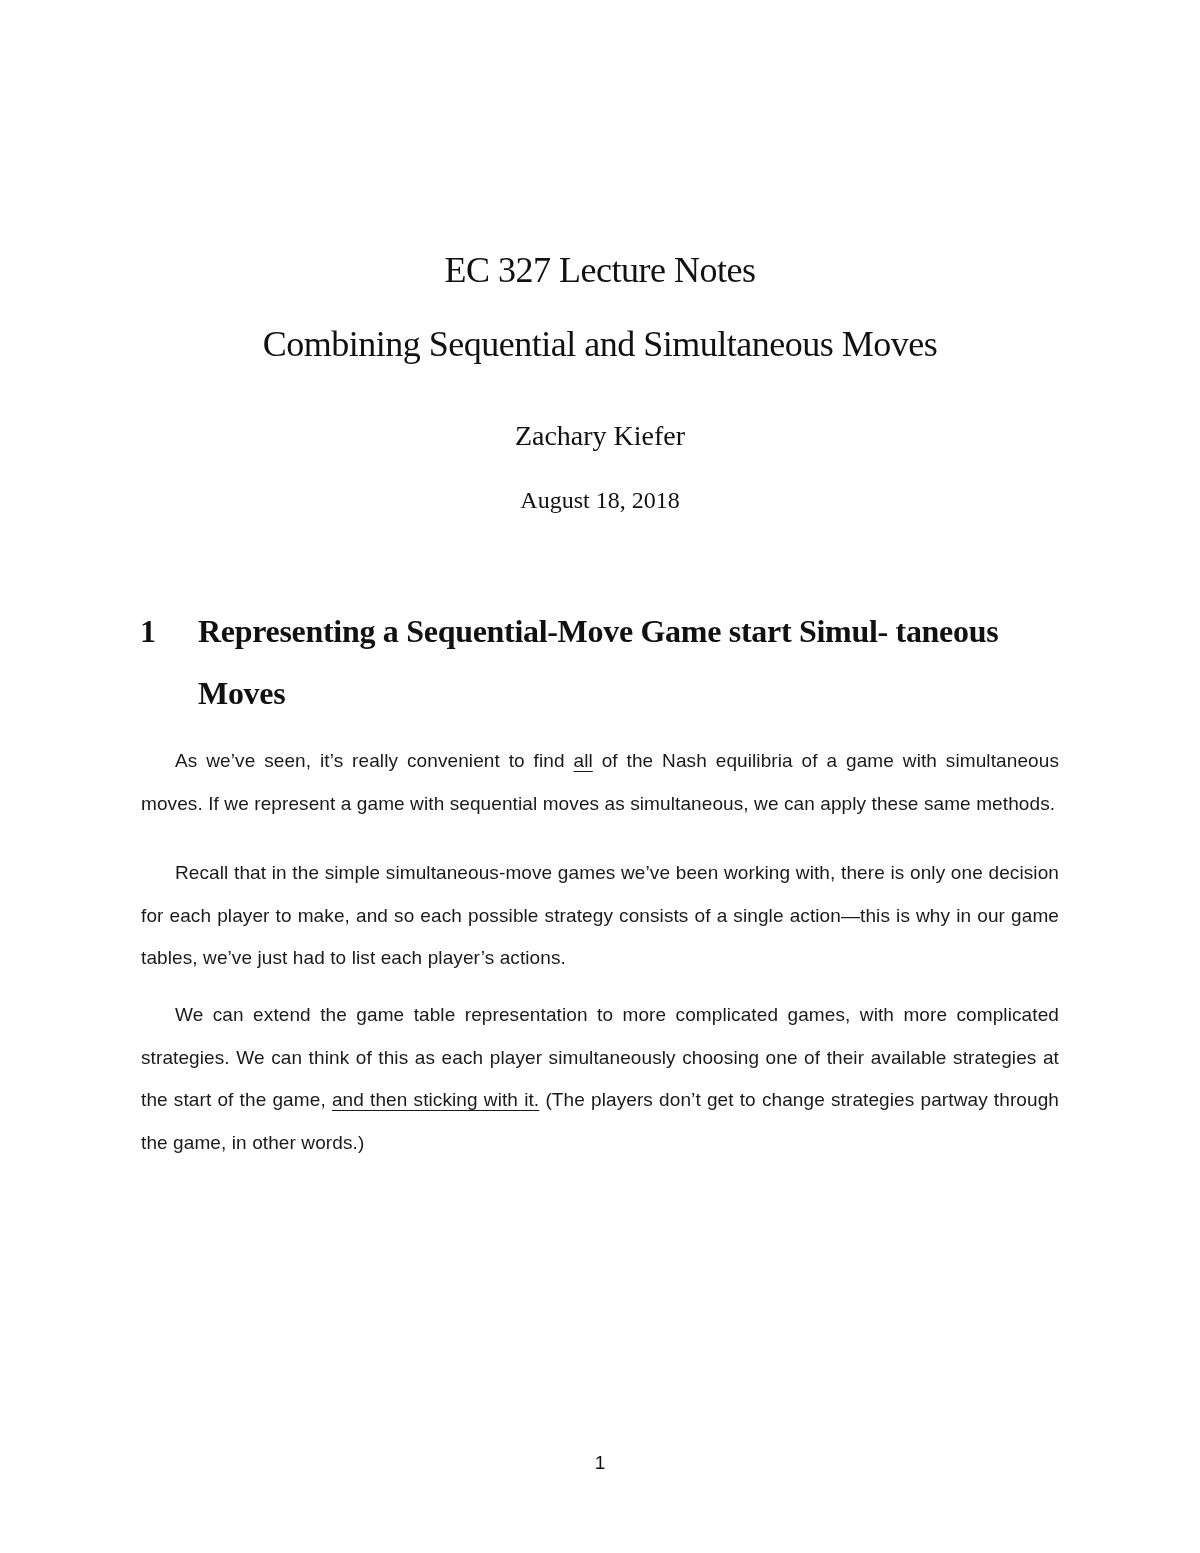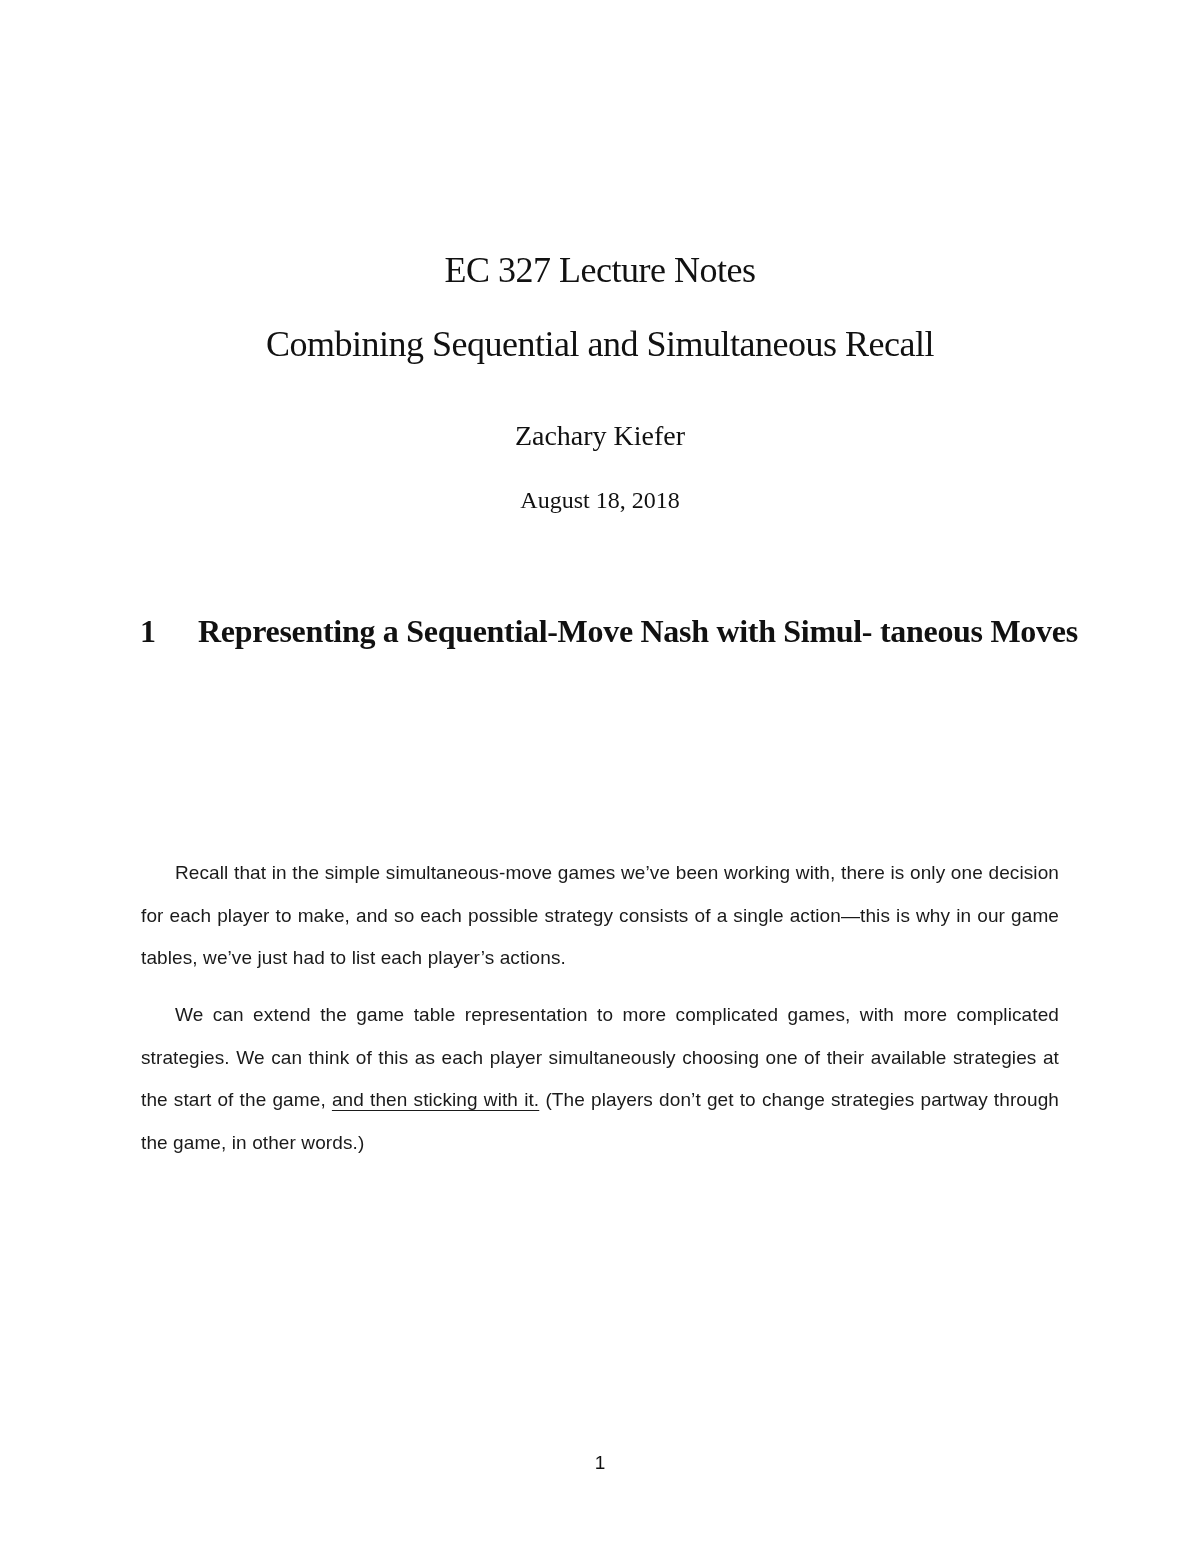--- a/index.html
+++ b/index.html
@@ -106,29 +106,30 @@
       font-size: 19px;
       color: #111;
     }
   </style>
 </head>
 <body>
 
 <div class="page">
 
   <div class="title-block doc-title">EC 327 Lecture Notes</div>
-  <div class="title-block doc-subtitle">Combining Sequential and Simultaneous Recall</div>
+  <div class="title-block doc-subtitle">Combining Sequential and Simultaneous Moves</div>
   <div class="title-block doc-author">Zachary Kiefer</div>
   <div class="title-block doc-date">August 18, 2018</div>
 
   <div class="section-heading">
     <span class="section-number">1</span>
-    <span class="section-title">Representing a Sequential-Move Nash with Simul- taneous Moves</span>
+    <span class="section-title">Representing a Sequential-Move Game start Simul- taneous Moves</span>
   </div>
 
+  <p class="body-text para para1"><span>As we’ve seen, it’s really convenient to find </span><span class="ul-word">all</span><span> of the Nash equilibria of a game with simultaneous moves. If we represent a game with sequential moves as simultaneous, we can apply these same methods.</span></p>
 
   <p class="body-text para para2">Recall that in the simple simultaneous-move games we’ve been working with, there is only one decision for each player to make, and so each possible strategy consists of a single action—this is why in our game tables, we’ve just had to list each player’s actions.</p>
 
   <p class="body-text para para3"><span>We can extend the game table representation to more complicated games, with more complicated strategies. We can think of this as each player simultaneously choosing one of their available strategies at the start of the game, </span><span class="ul-word">and then sticking with it.</span><span> (The players don’t get to change strategies partway through the game, in other words.)</span></p>
 
   <div class="page-number">1</div>
 
 </div>
 
 </body></html>

